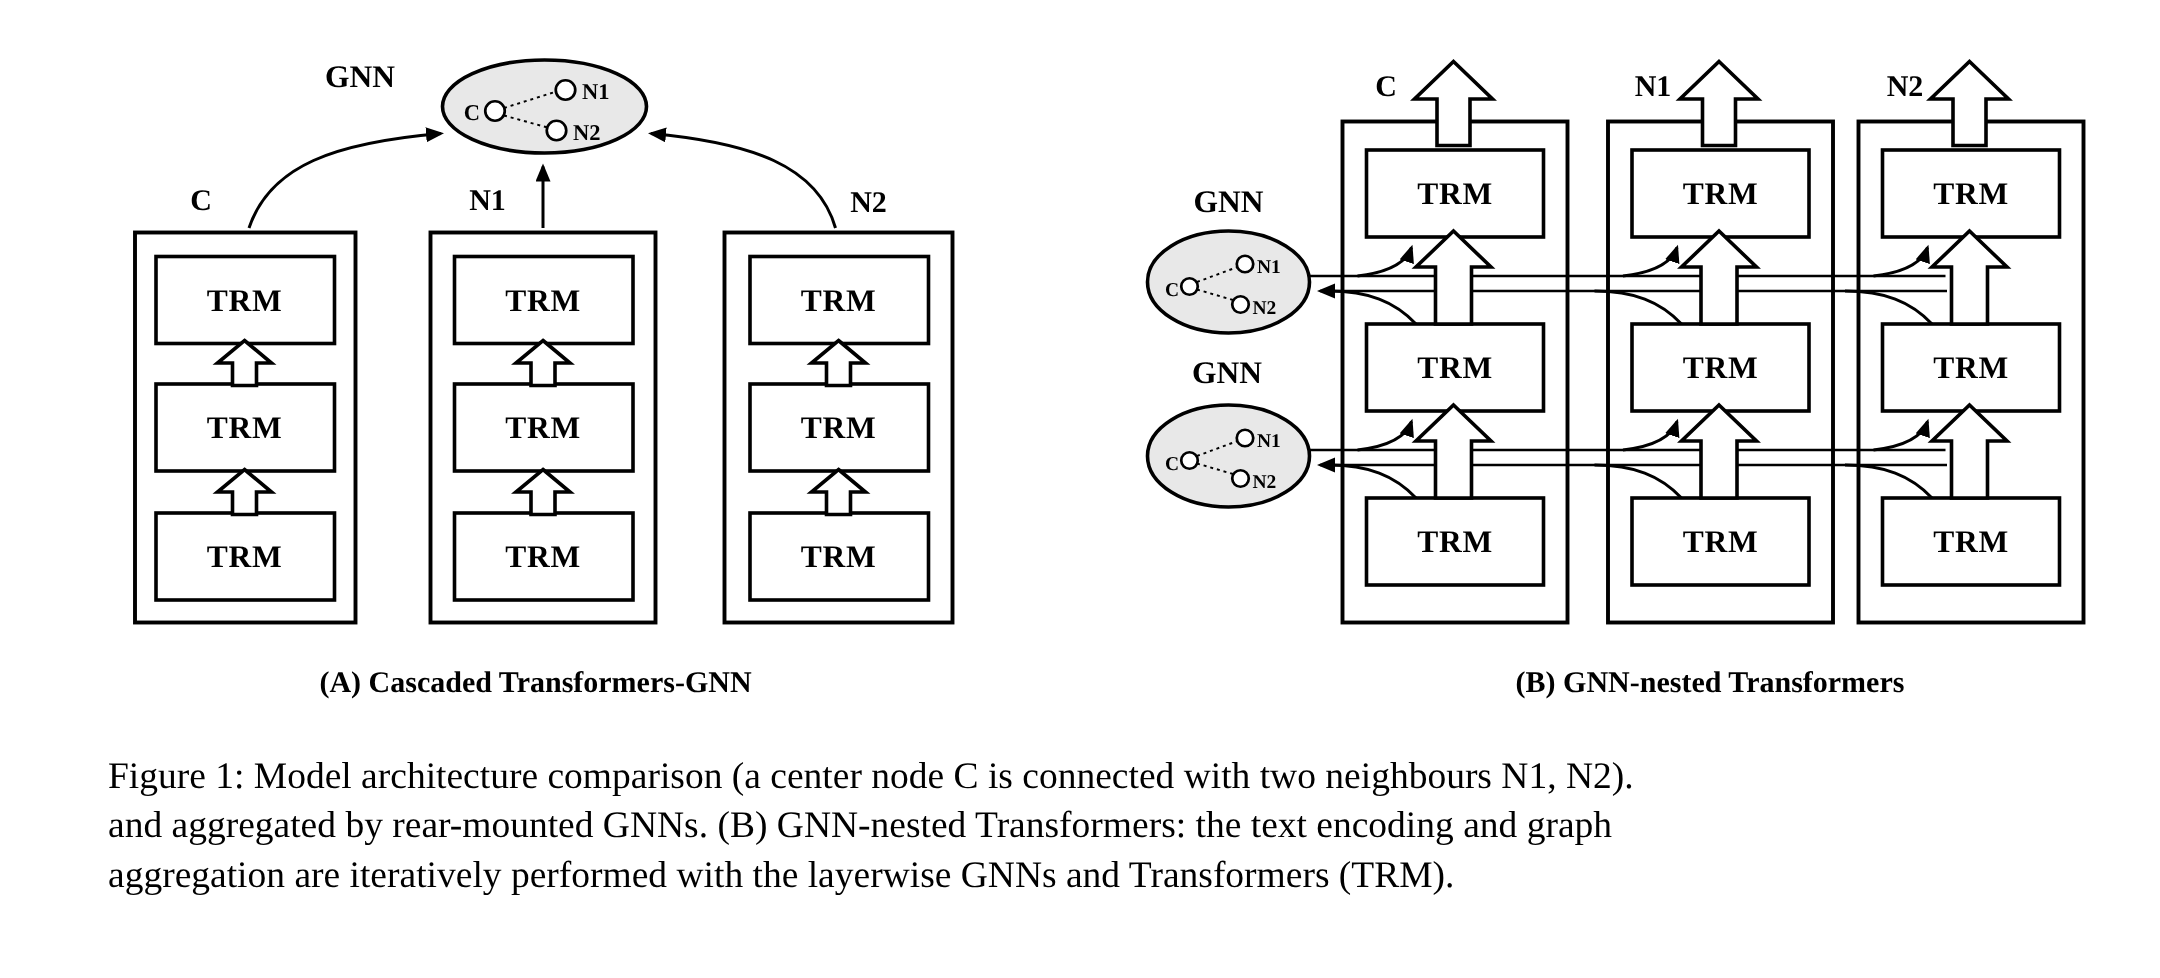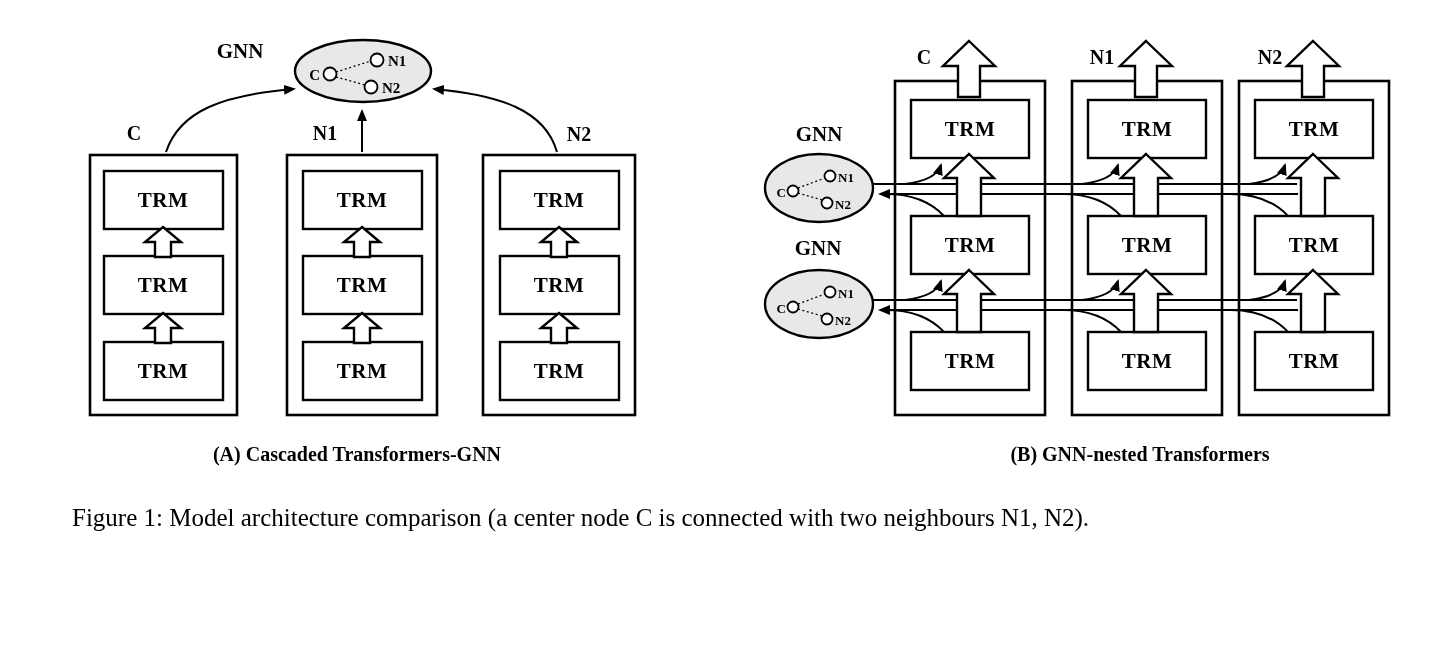--- a/index.html
+++ b/index.html
@@ -176,14 +176,16 @@
     <text class="t-trm" x="1314" y="136">TRM</text>
     <text class="t-trm" x="1314" y="252">TRM</text>
     <text class="t-trm" x="1314" y="368">TRM</text>
 
     <text class="t-cap" x="1140" y="461">(B) GNN-nested Transformers</text>
   </g>
 </svg>
 
 <div class="caption">
   <div class="line">Figure 1: Model architecture comparison (a center node C is connected with two neighbours N1, N2).</div>
+  <div class="line">and aggregated by rear-mounted GNNs. (B) GNN-nested Transformers: the text encoding and graph</div>
+  <div class="line">aggregation are iteratively performed with the layerwise GNNs and Transformers (TRM).</div>
 </div>
 </div>
 
 </body></html>

